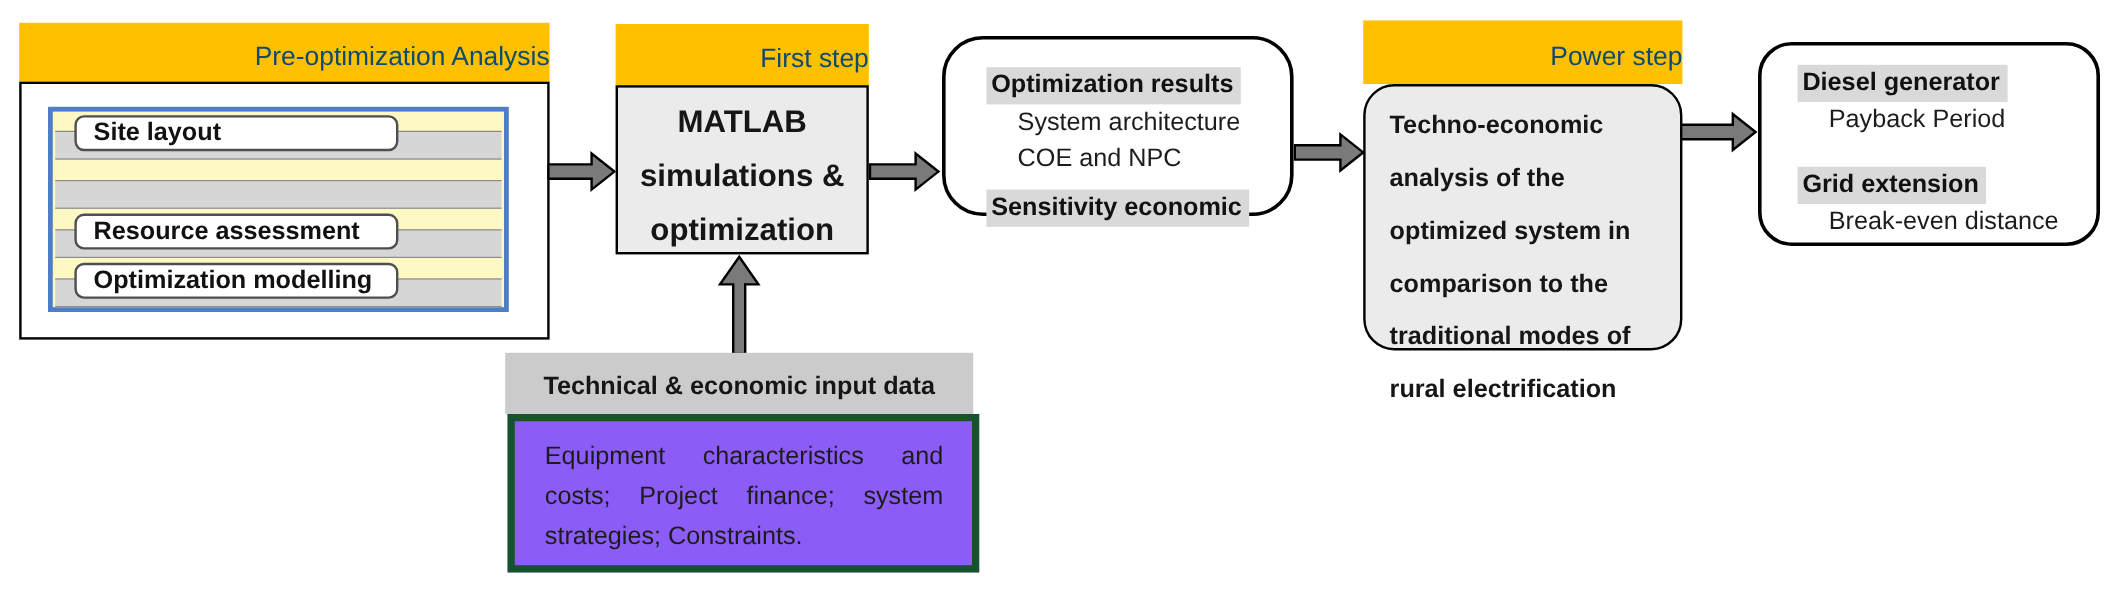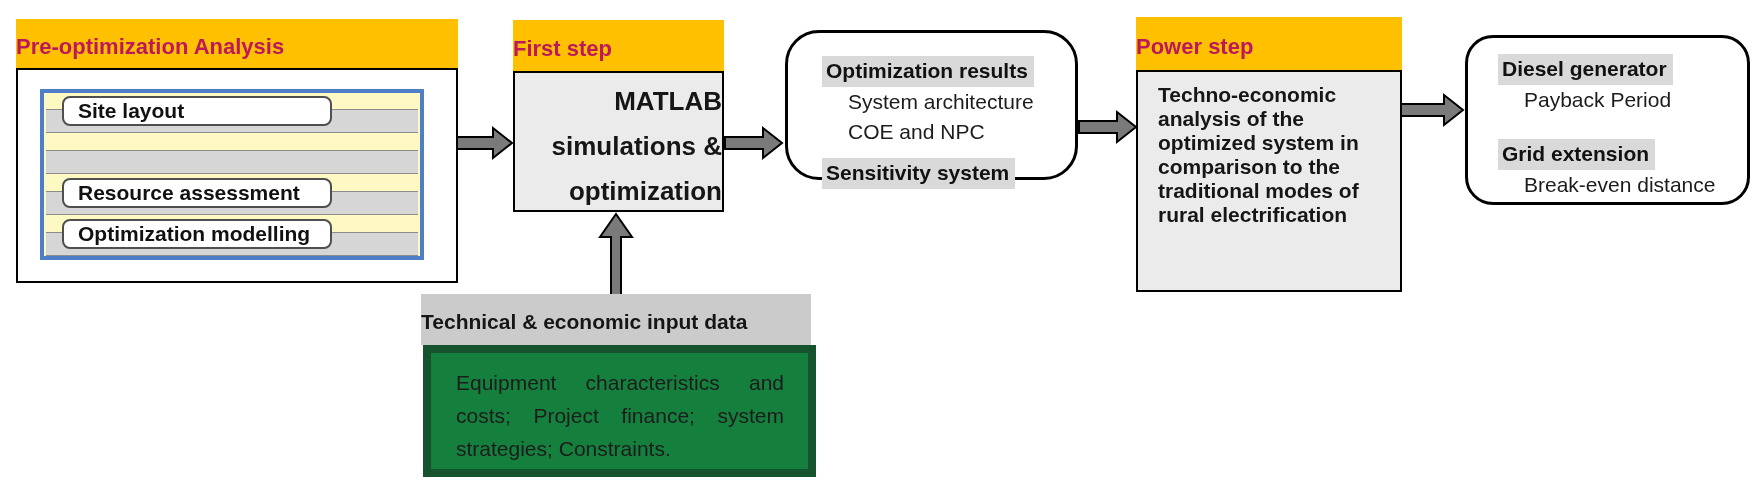--- a/index.html
+++ b/index.html
@@ -5,22 +5,22 @@
   html,body{margin:0;padding:0;background:#ffffff;}
   .stage{
     position:relative;width:1764px;height:500px;background:#ffffff;
     font-family:"Liberation Sans",sans-serif;color:#111;overflow:hidden;
   }
   .abs{position:absolute;box-sizing:border-box;}
 
   
   .step-header{
     background:var(--header-orange,#FFC000);
-    display:flex;align-items:center;justify-content:flex-start;
-    font-weight:bold;font-size:22px;color:#be185d;padding-top:6px;
+    display:flex;align-items:center;justify-content:flex-end;
+    font-weight:normal;font-size:22px;color:#0c4a6e;padding-top:6px;
   }
   
   .white-box{background:#ffffff;border:2px solid #000;}
   .gray-box{background:var(--body-gray,#EBEBEB);border:2px solid #000;}
 
   
   .panel{
     background:#fef9c3;border:4px solid var(--panel-blue,#4E7EC8);
   }
   .panel-row{position:absolute;left:0;right:0;height:38px;}
@@ -31,51 +31,51 @@
   }
   .panel-btn{
     position:absolute;left:18px;top:0;width:270px;height:30px;
     background:#ffffff;border:2px solid #4F4F4F;border-radius:8px;
     font-weight:bold;font-size:21px;display:flex;align-items:center;
     padding-left:14px;box-sizing:border-box;color:#111;
   }
 
   
   .matlab-text{
-    font-weight:bold;font-size:26px;line-height:45px;text-align:right;
+    font-weight:bold;font-size:26px;line-height:45px;text-align:center;
     padding-top:6px;color:#161616;
   }
 
   
   .round-box{
     background:#ffffff;border:3px solid #000;border-radius:34px;
   }
   .hl{
     display:inline-block;background:var(--highlight-gray,#D9D9D9);
     font-weight:bold;font-size:21px;line-height:28px;padding:1px 6px 2px 4px;
     color:#111;
   }
   .round-item{
     font-size:21px;line-height:30px;margin-left:26px;color:#1c1c1c;
   }
 
   
   .second-body{
-    font-weight:bold;font-size:21px;line-height:24px;
-    padding:11px 4px 0 20px;color:#161616;
+    font-weight:bold;font-size:21px;line-height:44px;
+    padding:11px 4px 0 20px;color:#161616;border-radius:26px;
   }
 
   
   .input-header{
     background:var(--input-header-gray,#CBCBCB);
-    display:flex;align-items:center;
+    display:flex;align-items:center;justify-content:center;
     font-weight:bold;font-size:21px;color:#161616;padding-top:4px;
   }
   .input-body{
-    background:#15803d;border:8px solid #14532d;
+    background:#8b5cf6;border:6px solid #14532d;
     font-size:21px;line-height:33px;text-align:justify;
     padding:13px 24px 0 25px;color:#1c1c1c;
   }
 
   .arrow{color:var(--arrow-gray,#7A7A7A);}
   .arrow svg{display:block;}
 </style>
 </head>
 <body>
 
@@ -128,21 +128,21 @@
     </svg>
   </div>
 
   <div class="abs round-box" style="left:785px;top:30px;width:293px;height:150px;padding:23px 14px 0 34px;">
     <div>
       <span class="hl">Optimization results</span>
     </div>
     <div class="round-item">System architecture</div>
     <div class="round-item">COE and NPC</div>
     <div style="margin-top:11px;">
-      <span class="hl">Sensitivity system</span>
+      <span class="hl">Sensitivity economic</span>
     </div>
   </div>
 
   <div class="abs arrow" style="left:1078px;top:109px;">
     <svg width="60" height="36" viewBox="0 0 60 36">
       <polygon points="1,12 39,12 39,3 58,18 39,33 39,24 1,24" fill="currentColor" stroke="#000" stroke-width="2"></polygon>
     </svg>
   </div>
 
   <div class="abs step-header" style="left:1136px;top:17px;width:266px;height:53px;">

